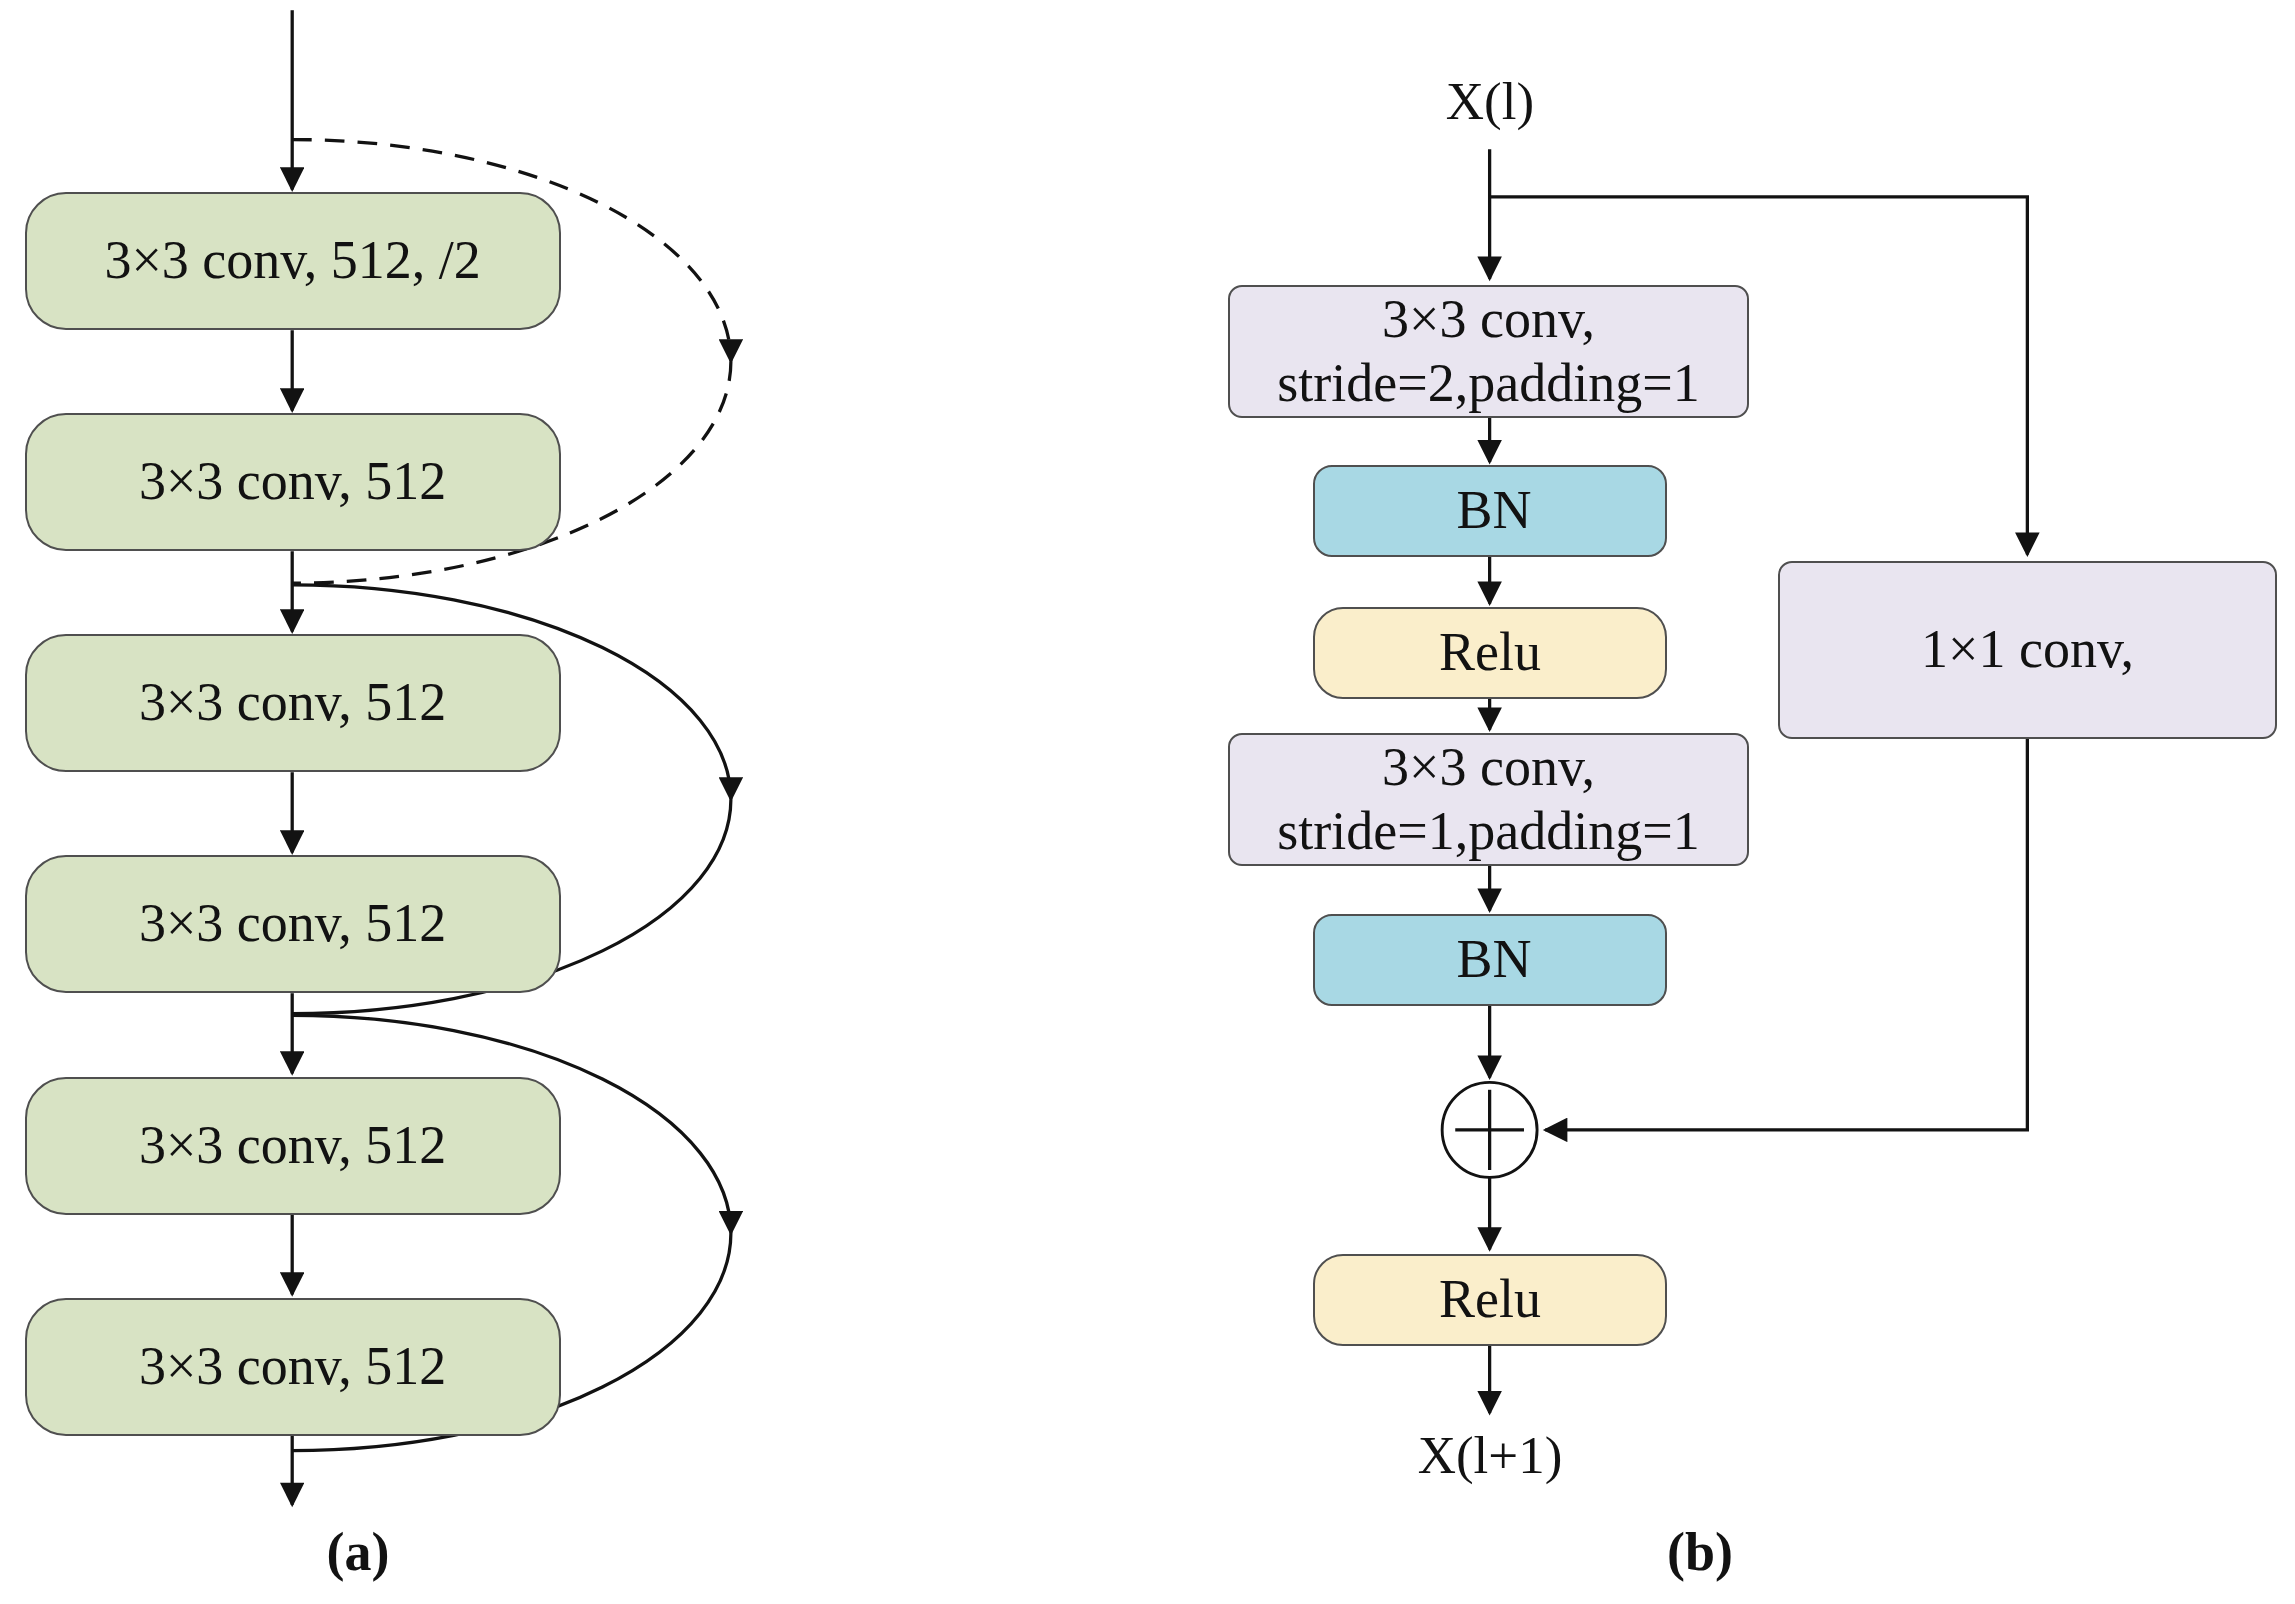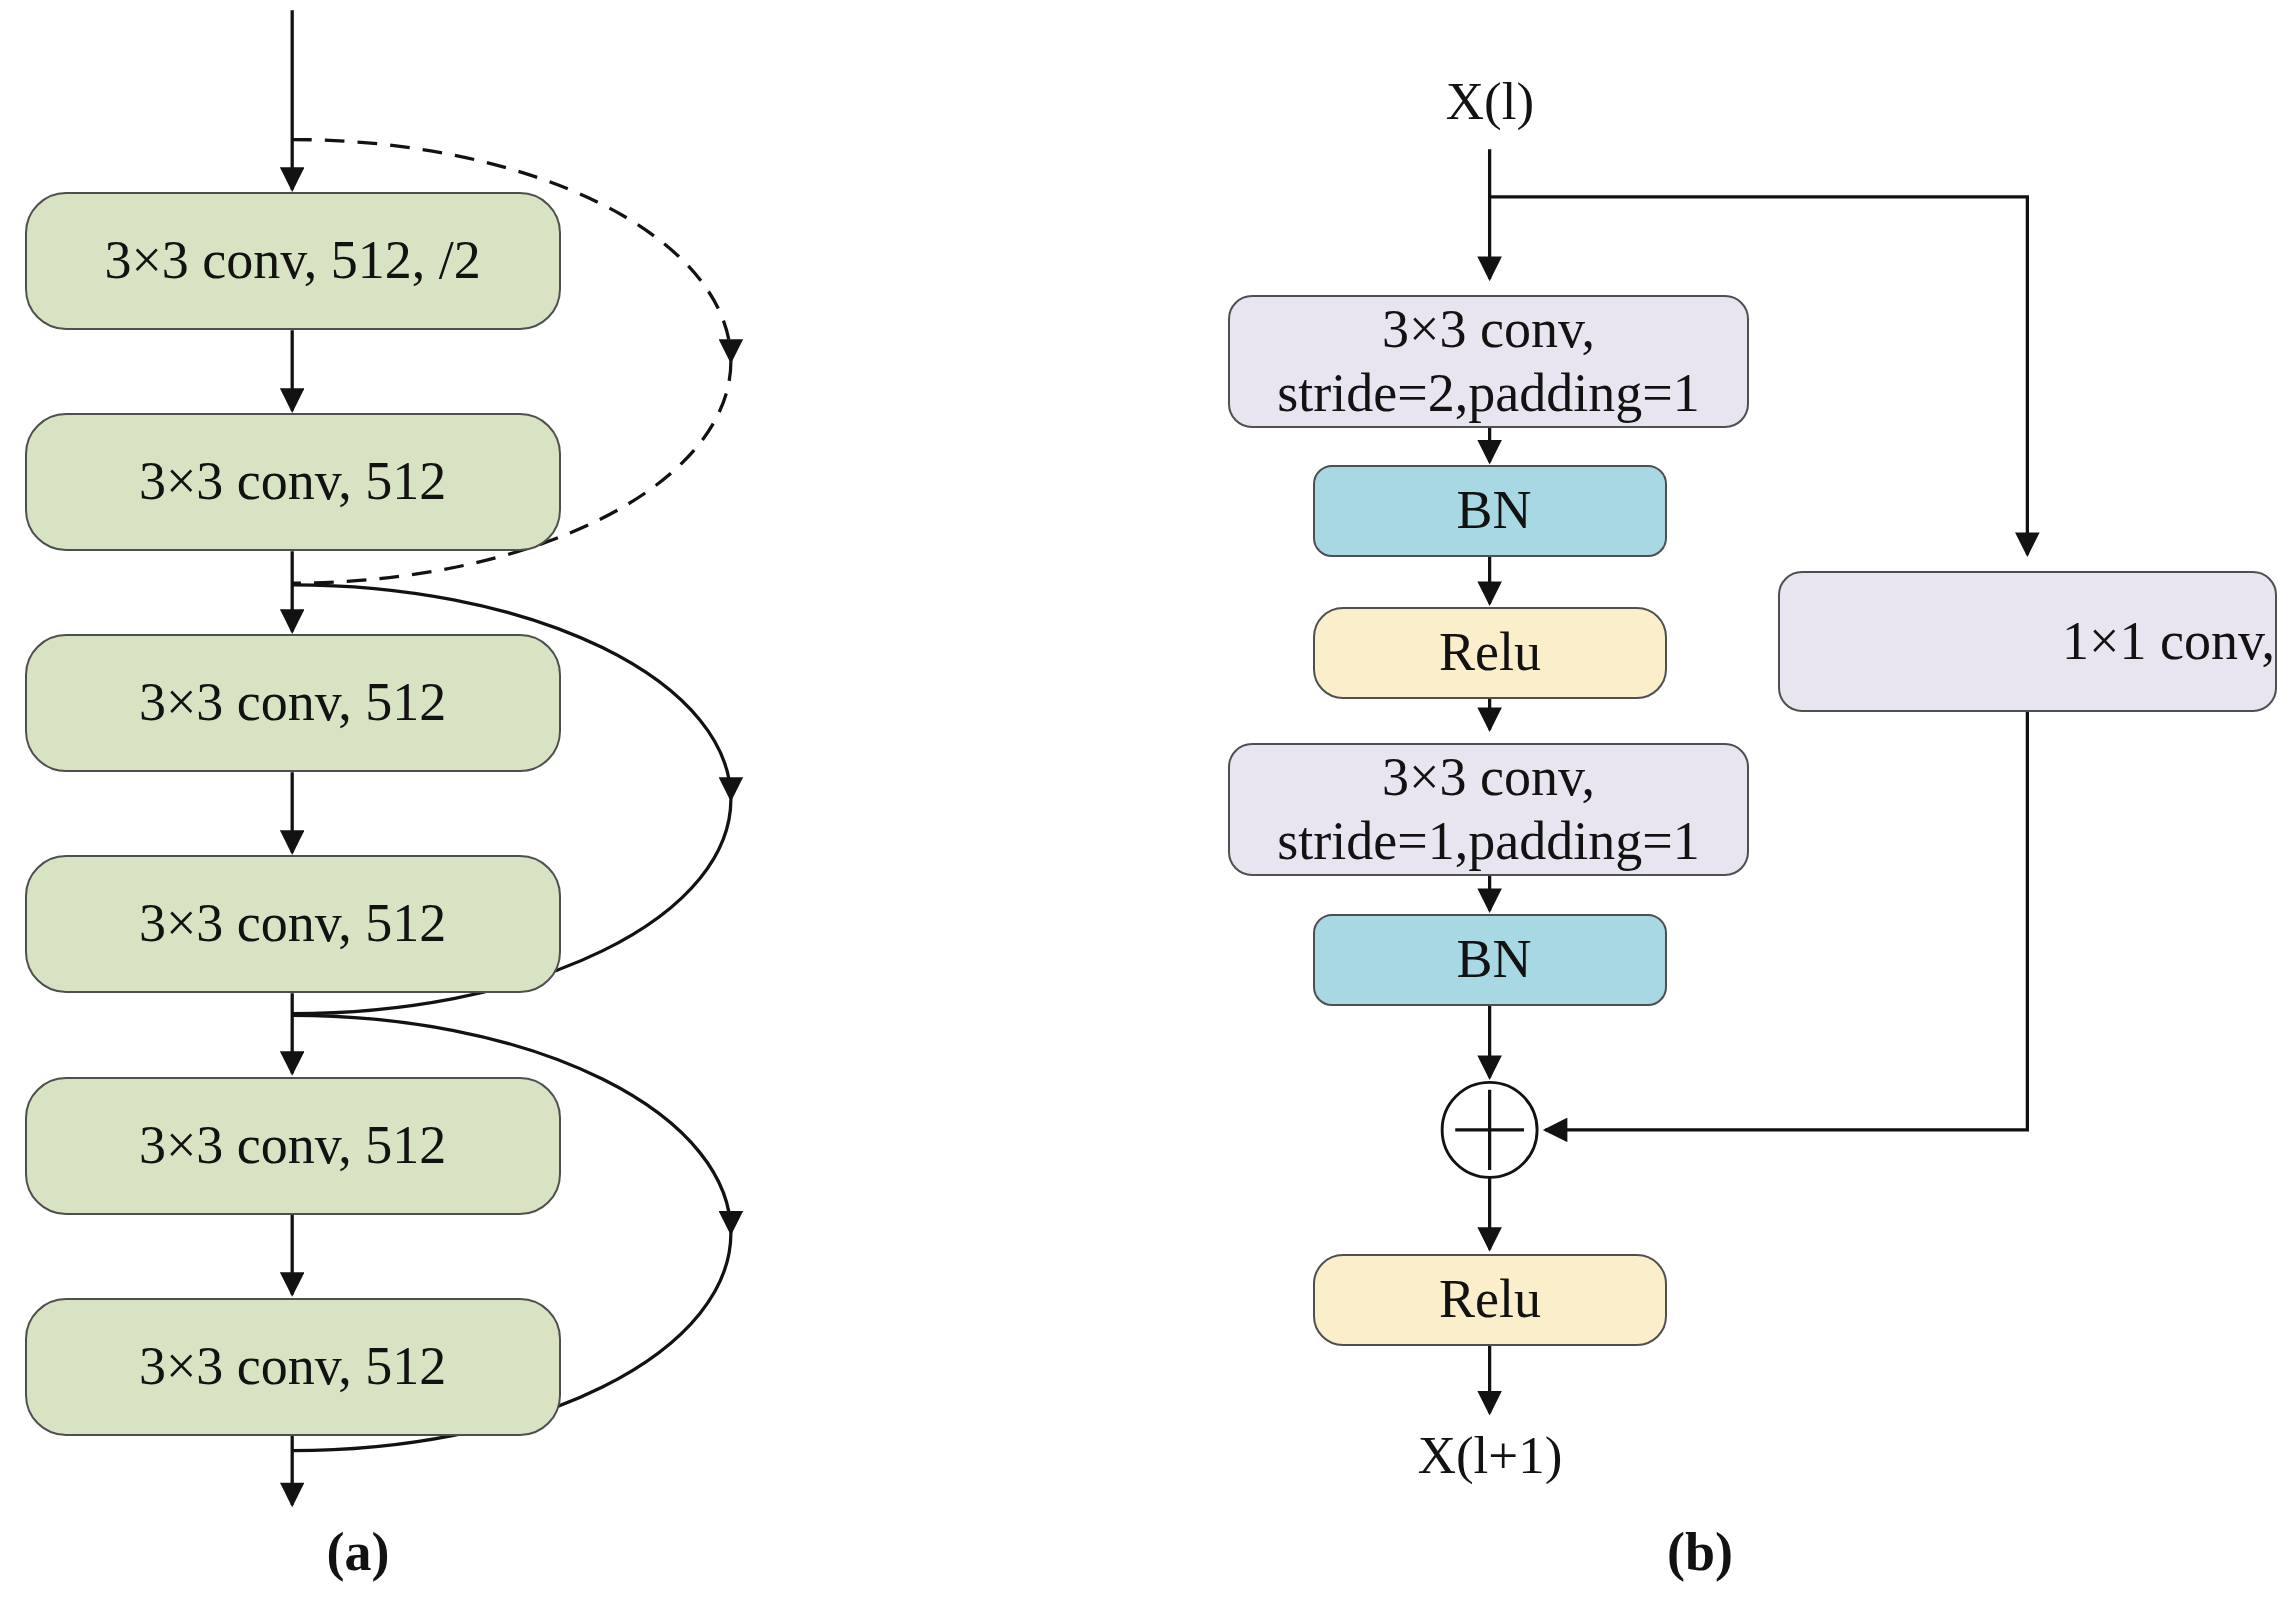--- a/index.html
+++ b/index.html
@@ -37,21 +37,21 @@
     flex-direction: column;
     align-items: center;
     justify-content: center;
     text-align: center;
     border: 2.5px solid var(--node-border, #4f4f4f);
     font-size: 54px;
     line-height: 1.18;
     white-space: nowrap;
   }
   .node.green    { background: var(--conv-green-fill, #d8e3c4);    border-radius: 41px; }
-  .node.lavender { background: var(--conv-lavender-fill, #e9e5f0); border-radius: 24px; margin-top: 10px; }
+  .node.lavender { background: var(--conv-lavender-fill, #e9e5f0); border-radius: 14px; }
   .node.blue     { background: var(--bn-fill, #a8d8e4);            border-radius: 19px; padding-left: 8px; }
   .node.yellow   { background: var(--relu-fill, #faeecb);          border-radius: 30px; }
 
   .flow-label {
     position: absolute;
     transform: translateX(-50%);
     font-size: 53px;
     line-height: 1.1;
     white-space: nowrap;
   }
@@ -146,21 +146,21 @@
 
   <div class="node lavender" style="left:1228px; top:733px; width:521px; height:133px;">
     <span>3×3 conv,</span>
     <span>stride=1,padding=1</span>
   </div>
 
   <div class="node blue" style="left:1313px; top:914px; width:354px; height:92px;">
     <span>BN</span>
   </div>
 
-  <div class="node lavender" style="left:1778px; top:561px; width:499px; height:141px;align-items:flex-end;">
+  <div class="node lavender" style="left:1778px; top:561px; width:499px; height:178px;">
     <span>1×1 conv,</span>
   </div>
 
   <div class="node yellow" style="left:1313px; top:1254px; width:354px; height:92px;">
     <span>Relu</span>
   </div>
 
   <div class="flow-label" style="left:1490px; top:1426px;">X(l+1)</div>
 
   <div class="caption" style="left:1700px; top:1521px;">(b)</div>

